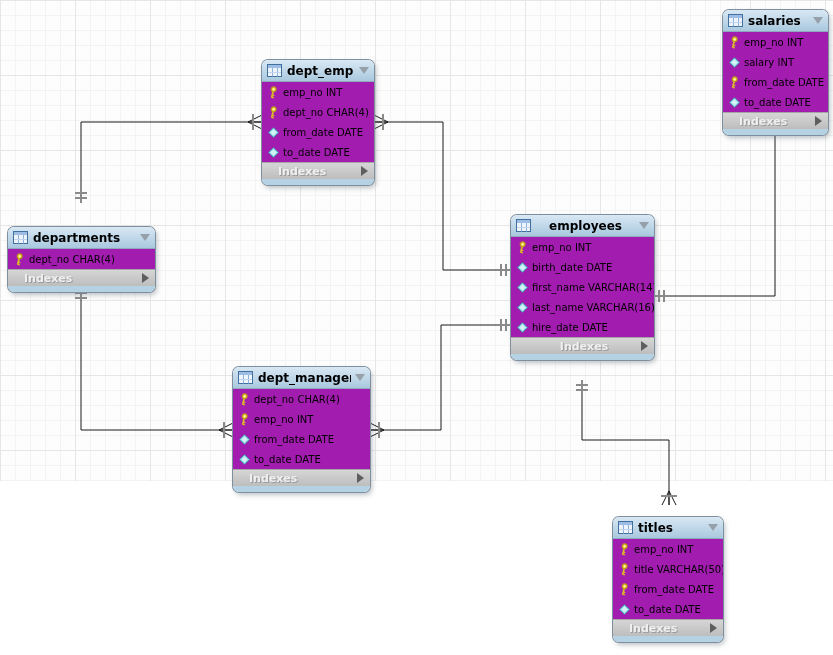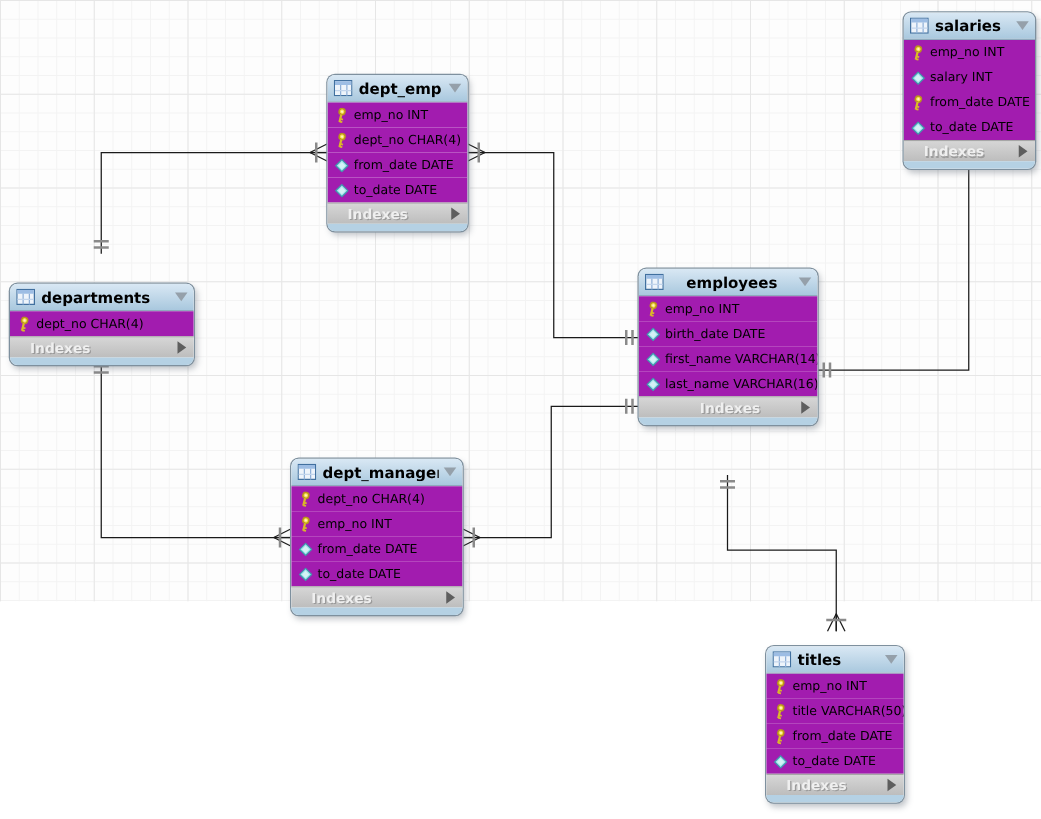--- a/index.html
+++ b/index.html
@@ -355,20 +355,29 @@
         </div>
         <div class="col-row">
           <span class="col-icon">
             <svg width="11" height="11" viewBox="0 0 11 11">
               <polygon points="5.5,0.7 10.3,5.5 5.5,10.3 0.7,5.5" fill="#a5e2ec" stroke="#3e99ac" stroke-width="1"></polygon>
               <polygon points="5.5,2.6 8.4,5.5 5.5,8.4 2.6,5.5" fill="#d3f2f6"></polygon>
             </svg>
           </span>
           <span class="col-text">last_name VARCHAR(16)</span>
         </div>
+        <div class="col-row">
+          <span class="col-icon">
+            <svg width="11" height="11" viewBox="0 0 11 11">
+              <polygon points="5.5,0.7 10.3,5.5 5.5,10.3 0.7,5.5" fill="#a5e2ec" stroke="#3e99ac" stroke-width="1"></polygon>
+              <polygon points="5.5,2.6 8.4,5.5 5.5,8.4 2.6,5.5" fill="#d3f2f6"></polygon>
+            </svg>
+          </span>
+          <span class="col-text">hire_date DATE</span>
+        </div>
         <div class="indexes-bar">
           <span class="indexes-label">Indexes</span>
           <span class="expand-arrow"></span>
         </div>
         <div class="bottom-strip"></div>
       </div>
       <div class="table" style="left: 233px; top: 367px; width: 137px;">
         <div class="table-header">
           <span class="tbl-icon">
             <svg width="15" height="13" viewBox="0 0 15 13">

